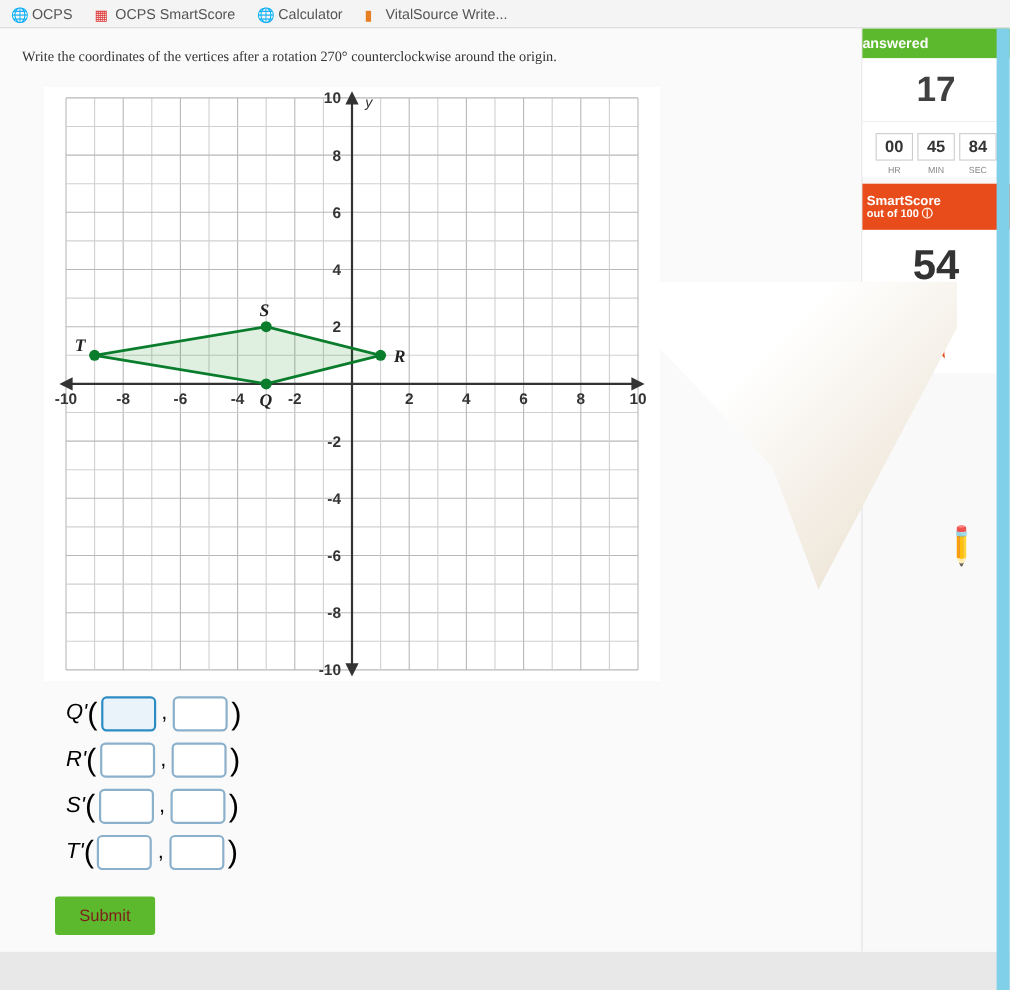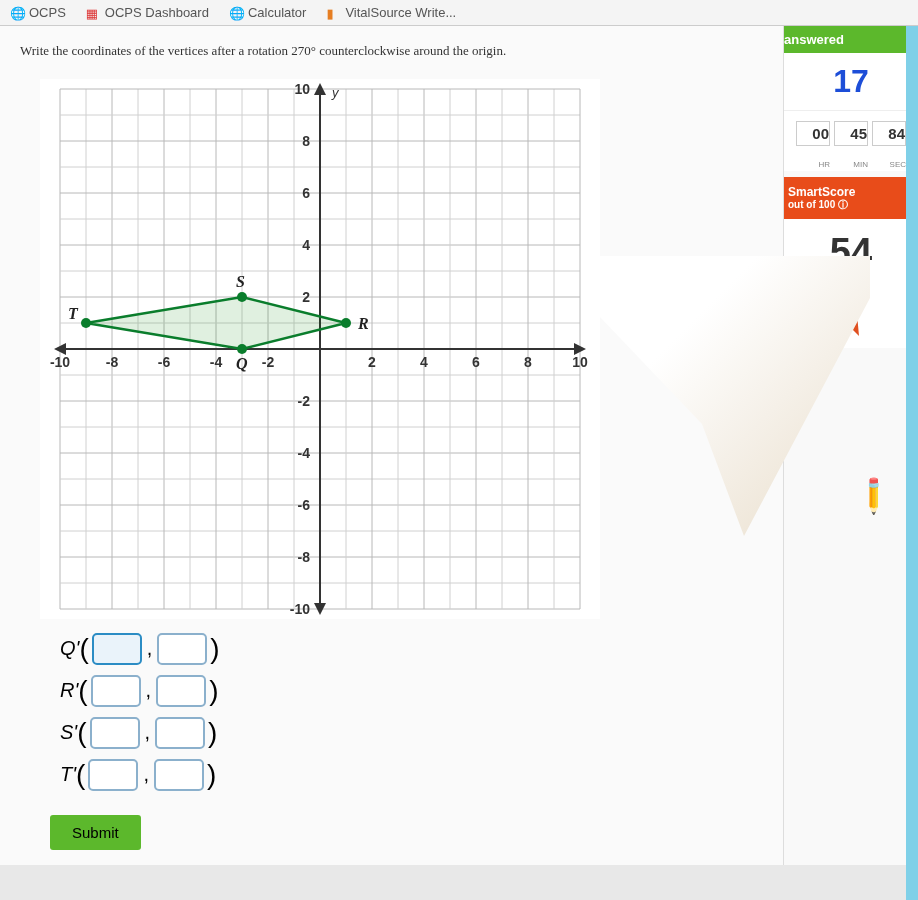--- a/index.html
+++ b/index.html
@@ -19,48 +19,48 @@
 .axlabel{font-size:13px;fill:#333;font-style:italic}
 .shape{fill:rgba(0,128,0,0.12);stroke:#0a7d2c;stroke-width:2.5}
 .vertex{fill:#0a7d2c}
 .vlabel{font-size:16px;font-style:italic;font-weight:700;fill:#222;font-family:Georgia,serif}
 .answers{margin-top:14px;margin-left:40px}
 .ans-row{display:flex;align-items:center;margin-bottom:10px;font-size:20px;font-style:italic;font-family:Georgia,serif}
 .ans-row .paren{font-size:28px;font-style:normal}
 .ans-row input{width:50px;height:32px;border:2px solid #8bb0cc;border-radius:5px;margin:0 3px;font-size:16px;text-align:center;background:#fff}
 .ans-row input.active{border-color:#2b8cc4;background:#eaf3fa}
 .comma{font-style:normal;margin:0 2px}
-.submit{margin-top:14px;margin-left:30px;background:#5cb82c;color:#000000;border:none;padding:9px 22px;font-size:15px;border-radius:3px;cursor:pointer}
+.submit{margin-top:14px;margin-left:30px;background:#5cb82c;color:#7f1d1d;border:none;padding:9px 22px;font-size:15px;border-radius:3px;cursor:pointer}
 .sidebar{width:135px;background:#f9f9f9;border-left:1px solid #ddd;padding:0;display:flex;flex-direction:column;align-items:center}
 .answered{background:#5cb82c;color:#fff;width:100%;text-align:left;padding:6px 0;font-size:13px;font-weight:700}
-.qnum{font-size:32px;font-weight:700;color:#1d4ed8;padding:10px 0;width:100%;text-align:center;background:#fff;border-bottom:1px solid #eee}
+.qnum{font-size:32px;font-weight:700;color:#404040;padding:10px 0;width:100%;text-align:center;background:#fff;border-bottom:1px solid #eee}
 .timebox{background:#2b9fd9;color:#fff;width:100%;text-align:center;padding:8px 0;font-size:13px;font-weight:700;line-height:1.15}
 .time-cells{display:flex;justify-content:center;gap:4px;padding:10px 0 2px;background:#fff;width:100%}
-.tc{width:34px;text-align:right}
+.tc{width:34px;text-align:center}
 .tc .v{font-size:15px;font-weight:700;color:#333;border:1px solid #ccc;padding:3px 0;background:#fff}
-.tc .l{font-size:8px;color:#888;margin-top:14px}
+.tc .l{font-size:8px;color:#888;margin-top:4px}
 .ssbox{background:#e84c1a;color:#fff;width:100%;text-align:left;padding:8px 4px;font-size:12px;font-weight:700;line-height:1.2;margin-top:6px}
 .ssbox .sub{font-size:10px;font-weight:700}
 .score{font-size:38px;font-weight:700;color:#333;padding:12px 0;background:#fff;width:100%;text-align:center}
 .ribbon{width:100%;text-align:center;padding:6px 0;background:#fff}
 .pencil{position:absolute;right:28px;top:480px;color:#2b8cc4;transform:rotate(45deg);font-size:26px}
 .tear{position:absolute;top:230px;left:590px;width:280px;height:280px;background:linear-gradient(135deg,#fff 30%,#f5f0e8 60%,#e8dcc8);clip-path:polygon(0 0,100% 0,100% 15%,55% 100%,40% 60%,0 18%);box-shadow:0 3px 10px rgba(0,0,0,.15)}
 .rightbar{position:absolute;right:0;top:26px;bottom:0;width:12px;background:#7fd0e8}
 </style>
 </head>
 <body>
 
 <div class="bookmarks">
   <div class="bm">
     <span class="bm-icon">🌐</span>
     <span>OCPS</span>
   </div>
   <div class="bm">
     <span class="bm-icon" style="color:#d33">▦</span>
-    <span>OCPS Dashboard</span>
+    <span>OCPS SmartScore</span>
   </div>
   <div class="bm">
     <span class="bm-icon">🌐</span>
     <span>Calculator</span>
   </div>
   <div class="bm">
     <span class="bm-icon" style="color:#e67e22">▮</span>
     <span>VitalSource Write...</span>
   </div>
 </div>

